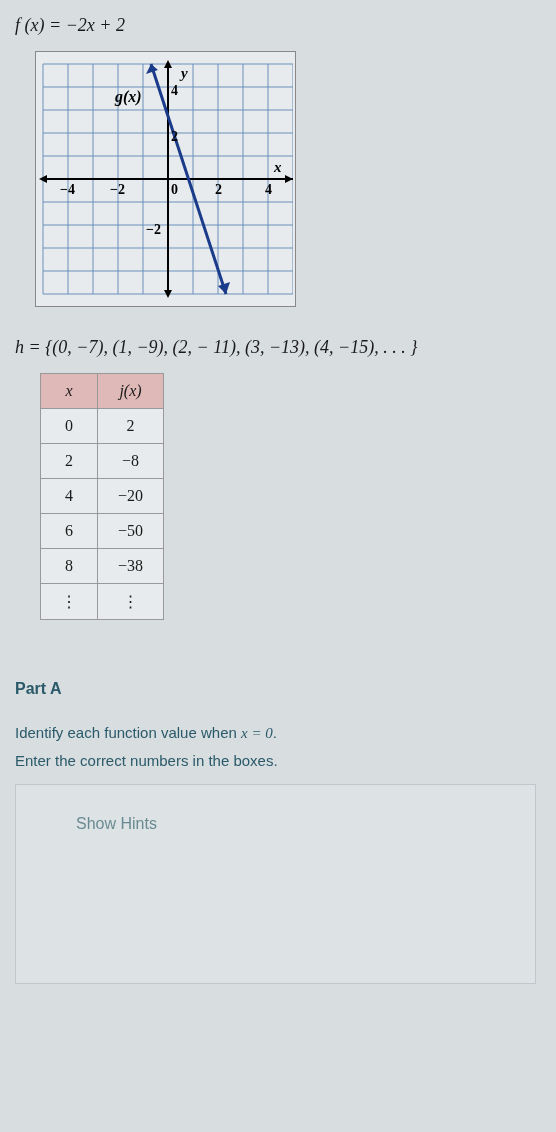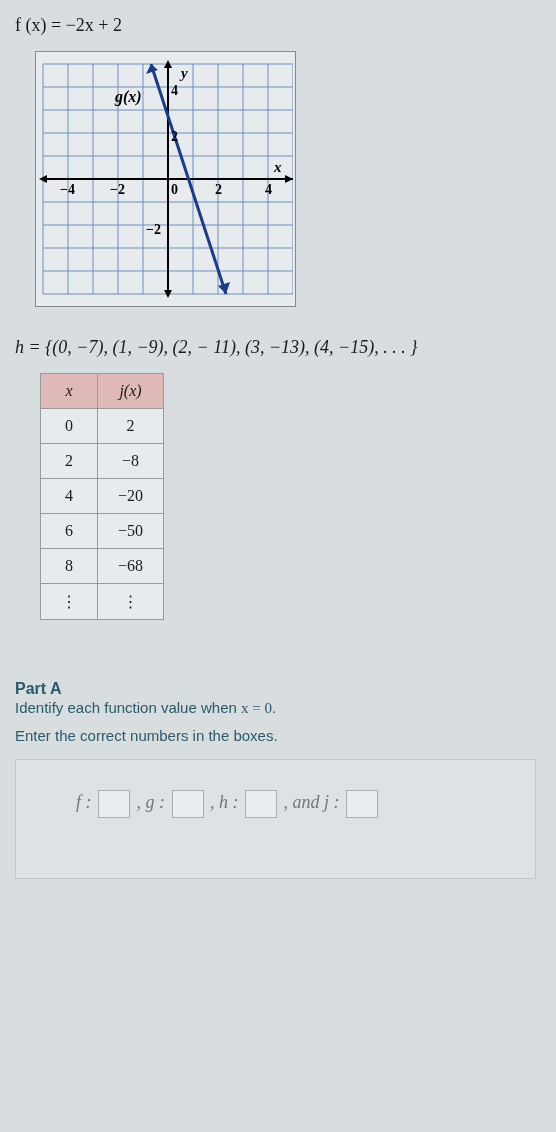--- a/index.html
+++ b/index.html
@@ -1,28 +1,28 @@
 <!DOCTYPE html>
 <html><head>
 <meta charset="utf-8">
 <style>
 *{box-sizing:border-box;margin:0;padding:0}
 body{font-family:Georgia,serif;background:#d8dde0;width:556px;padding:15px 20px 20px 15px;font-size:18px;color:#1a1a1a}
-.equation{margin-bottom:10px}
+.equation{font-style:italic;margin-bottom:10px}
 .graph-container{display:inline-block;border:1px solid #888;padding:2px;background:#e8ebed;margin:5px 20px 15px 20px}
 .graph-svg{display:block}
 .set-def{font-style:italic;margin:10px 0 15px 0}
 .data-table{border-collapse:collapse;margin:10px 0 20px 25px;background:#e0e3e6}
 .data-table th,.data-table td{border:1px solid #999;padding:8px 20px;text-align:center;font-size:16px}
 .data-table th{background:#dfb8b8;font-style:italic;font-weight:normal}
 .data-table td{background:#e8ebed}
 .dots-cell{font-size:14px}
-.part-label{font-weight:bold;color:#2a5a6a;margin:60px 0 1px 0;font-family:Arial,sans-serif;font-size:16px}
+.part-label{font-weight:bold;color:#2a5a6a;margin:60px 0 26px 0;font-family:Arial,sans-serif;font-size:16px}
 .instruction{font-family:Arial,sans-serif;font-size:15px;color:#2a5a6a;margin-bottom:10px}
-.instruction .mathvar{font-family:Georgia,serif}
+.instruction .mathvar{font-style:italic;font-family:Georgia,serif}
 .answer-area{margin-top:15px;border:1px solid #c0c8cc;padding:30px 40px 60px 60px;background:#dde2e5}
 .hints{color:#6a8a92;font-family:Arial,sans-serif;font-size:16px;margin-bottom:90px}
 .answer-line{color:#777;font-style:italic;font-family:Georgia,serif;font-size:18px}
 .answer-box{display:inline-block;width:32px;height:28px;background:#e8edef;border:1px solid #aab;vertical-align:middle;margin:0 2px}
 </style>
 </head>
 <body>
 
 
 
@@ -97,44 +97,34 @@
   <tr>
         <td>4</td>
         <td>−20</td>
       </tr>
   <tr>
         <td>6</td>
         <td>−50</td>
       </tr>
   <tr>
         <td>8</td>
-        <td>−68</td>
+        <td>−38</td>
       </tr>
   <tr>
         <td class="dots-cell">⋮</td>
         <td class="dots-cell">⋮</td>
       </tr>
 </tbody>
   </table>
 
 <div class="part-label">Part A</div>
 
 <div class="instruction">
   <span>Identify each function value when </span><span class="mathvar">x = 0</span><span>.</span>
 </div>
 <div class="instruction">Enter the correct numbers in the boxes.</div>
 
 <div class="answer-area">
-  <div class="answer-line">
-    <span>f :</span>
-    <span class="answer-box"></span>
-    <span>, g :</span>
-    <span class="answer-box"></span>
-    <span>, h :</span>
-    <span class="answer-box"></span>
-    <span>, and </span>
-    <span>j :</span>
-    <span class="answer-box"></span>
-  </div>
+  <div class="hints">Show Hints</div>
 </div>
 
 
 
 
 </body></html>

